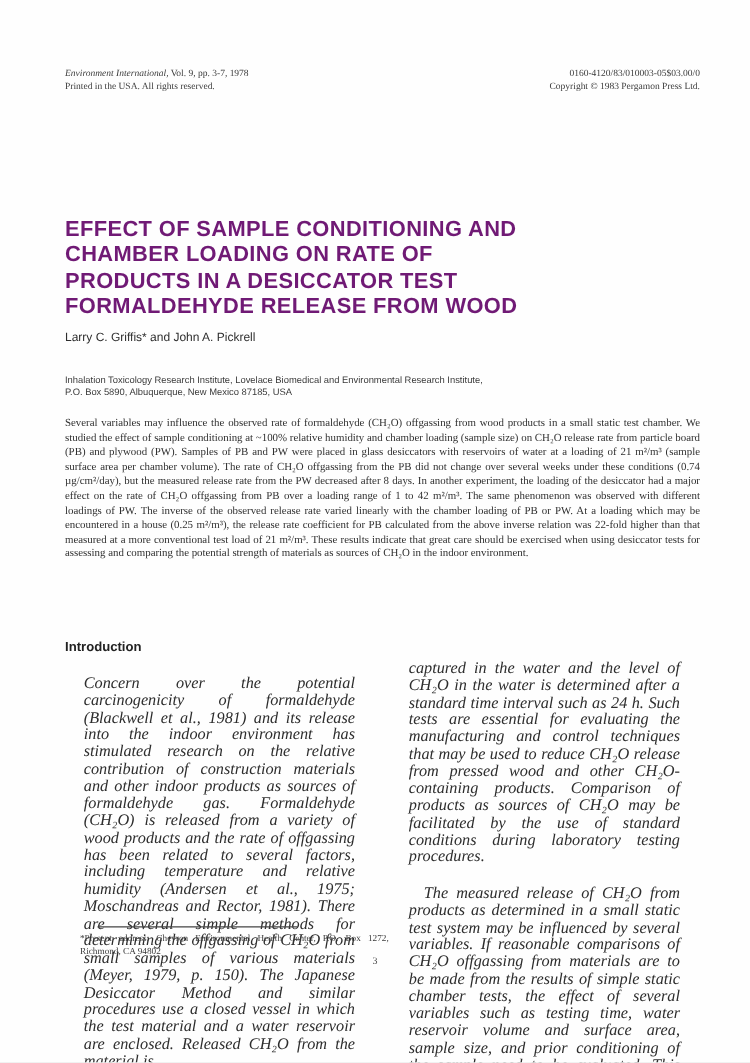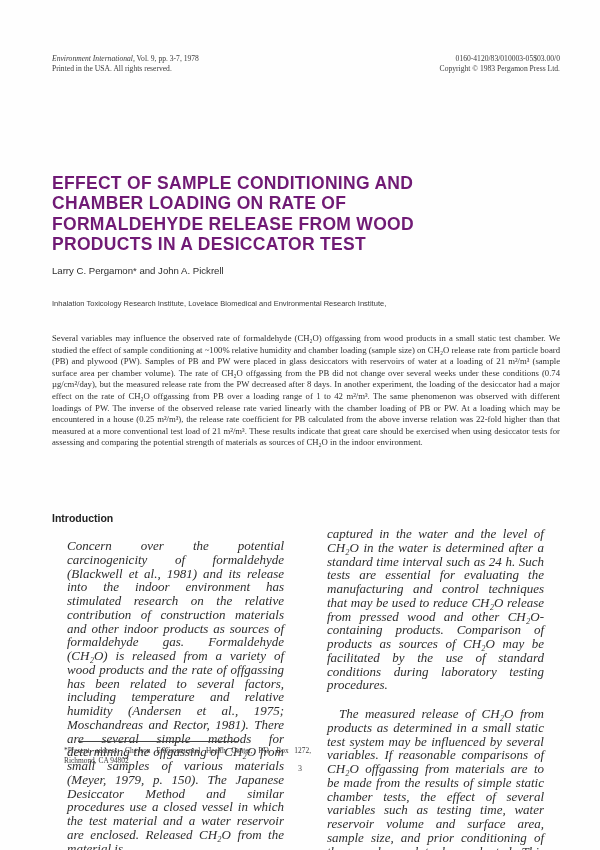--- a/index.html
+++ b/index.html
@@ -152,28 +152,29 @@
     </div>
     <div class="right">
       <div>0160-4120/83/010003-05$03.00/0</div>
       <div>Copyright © 1983 Pergamon Press Ltd.</div>
     </div>
   </div>
 
   <h1 class="title">
     <span>EFFECT OF SAMPLE CONDITIONING AND</span>
     <span>CHAMBER LOADING ON RATE OF</span>
+    <span>PRODUCTS IN A DESICCATOR TEST</span>
     <span>FORMALDEHYDE RELEASE FROM WOOD</span>
-    <span>PRODUCTS IN A DESICCATOR TEST</span>
   </h1>
 
-  <div class="authors">Larry C. Pergamon* and John A. Pickrell</div>
+  <div class="authors">Larry C. Griffis* and John A. Pickrell</div>
 
   <div class="affiliation">
     <span>Inhalation Toxicology Research Institute, Lovelace Biomedical and Environmental Research Institute,</span>
+    <span>P.O. Box 5890, Albuquerque, New Mexico 87185, USA</span>
   </div>
 
   <div class="abstract">Several variables may influence the observed rate of formaldehyde (CH₂O) offgassing from wood products in a small static test chamber. We studied the effect of sample conditioning at ~100% relative humidity and chamber loading (sample size) on CH₂O release rate from particle board (PB) and plywood (PW). Samples of PB and PW were placed in glass desiccators with reservoirs of water at a loading of 21 m²/m³ (sample surface area per chamber volume). The rate of CH₂O offgassing from the PB did not change over several weeks under these conditions (0.74 µg/cm²/day), but the measured release rate from the PW decreased after 8 days. In another experiment, the loading of the desiccator had a major effect on the rate of CH₂O offgassing from PB over a loading range of 1 to 42 m²/m³. The same phenomenon was observed with different loadings of PW. The inverse of the observed release rate varied linearly with the chamber loading of PB or PW. At a loading which may be encountered in a house (0.25 m²/m³), the release rate coefficient for PB calculated from the above inverse relation was 22-fold higher than that measured at a more conventional test load of 21 m²/m³. These results indicate that great care should be exercised when using desiccator tests for assessing and comparing the potential strength of materials as sources of CH₂O in the indoor environment.</div>
 
   <div class="columns">
     <div class="col">
       <h2 class="sec-heading">Introduction</h2>
       <p class="body-text">Concern over the potential carcinogenicity of formaldehyde (Blackwell et al., 1981) and its release into the indoor environment has stimulated research on the relative contribution of construction materials and other indoor products as sources of formaldehyde gas. Formaldehyde (CH₂O) is released from a variety of wood products and the rate of offgassing has been related to several factors, including temperature and relative humidity (Andersen et al., 1975; Moschandreas and Rector, 1981). There are several simple methods for determining the offgassing of CH₂O from small samples of various materials (Meyer, 1979, p. 150). The Japanese Desiccator Method and similar procedures use a closed vessel in which the test material and a water reservoir are enclosed. Released CH₂O from the material is</p>
     </div>
     <div class="col">

